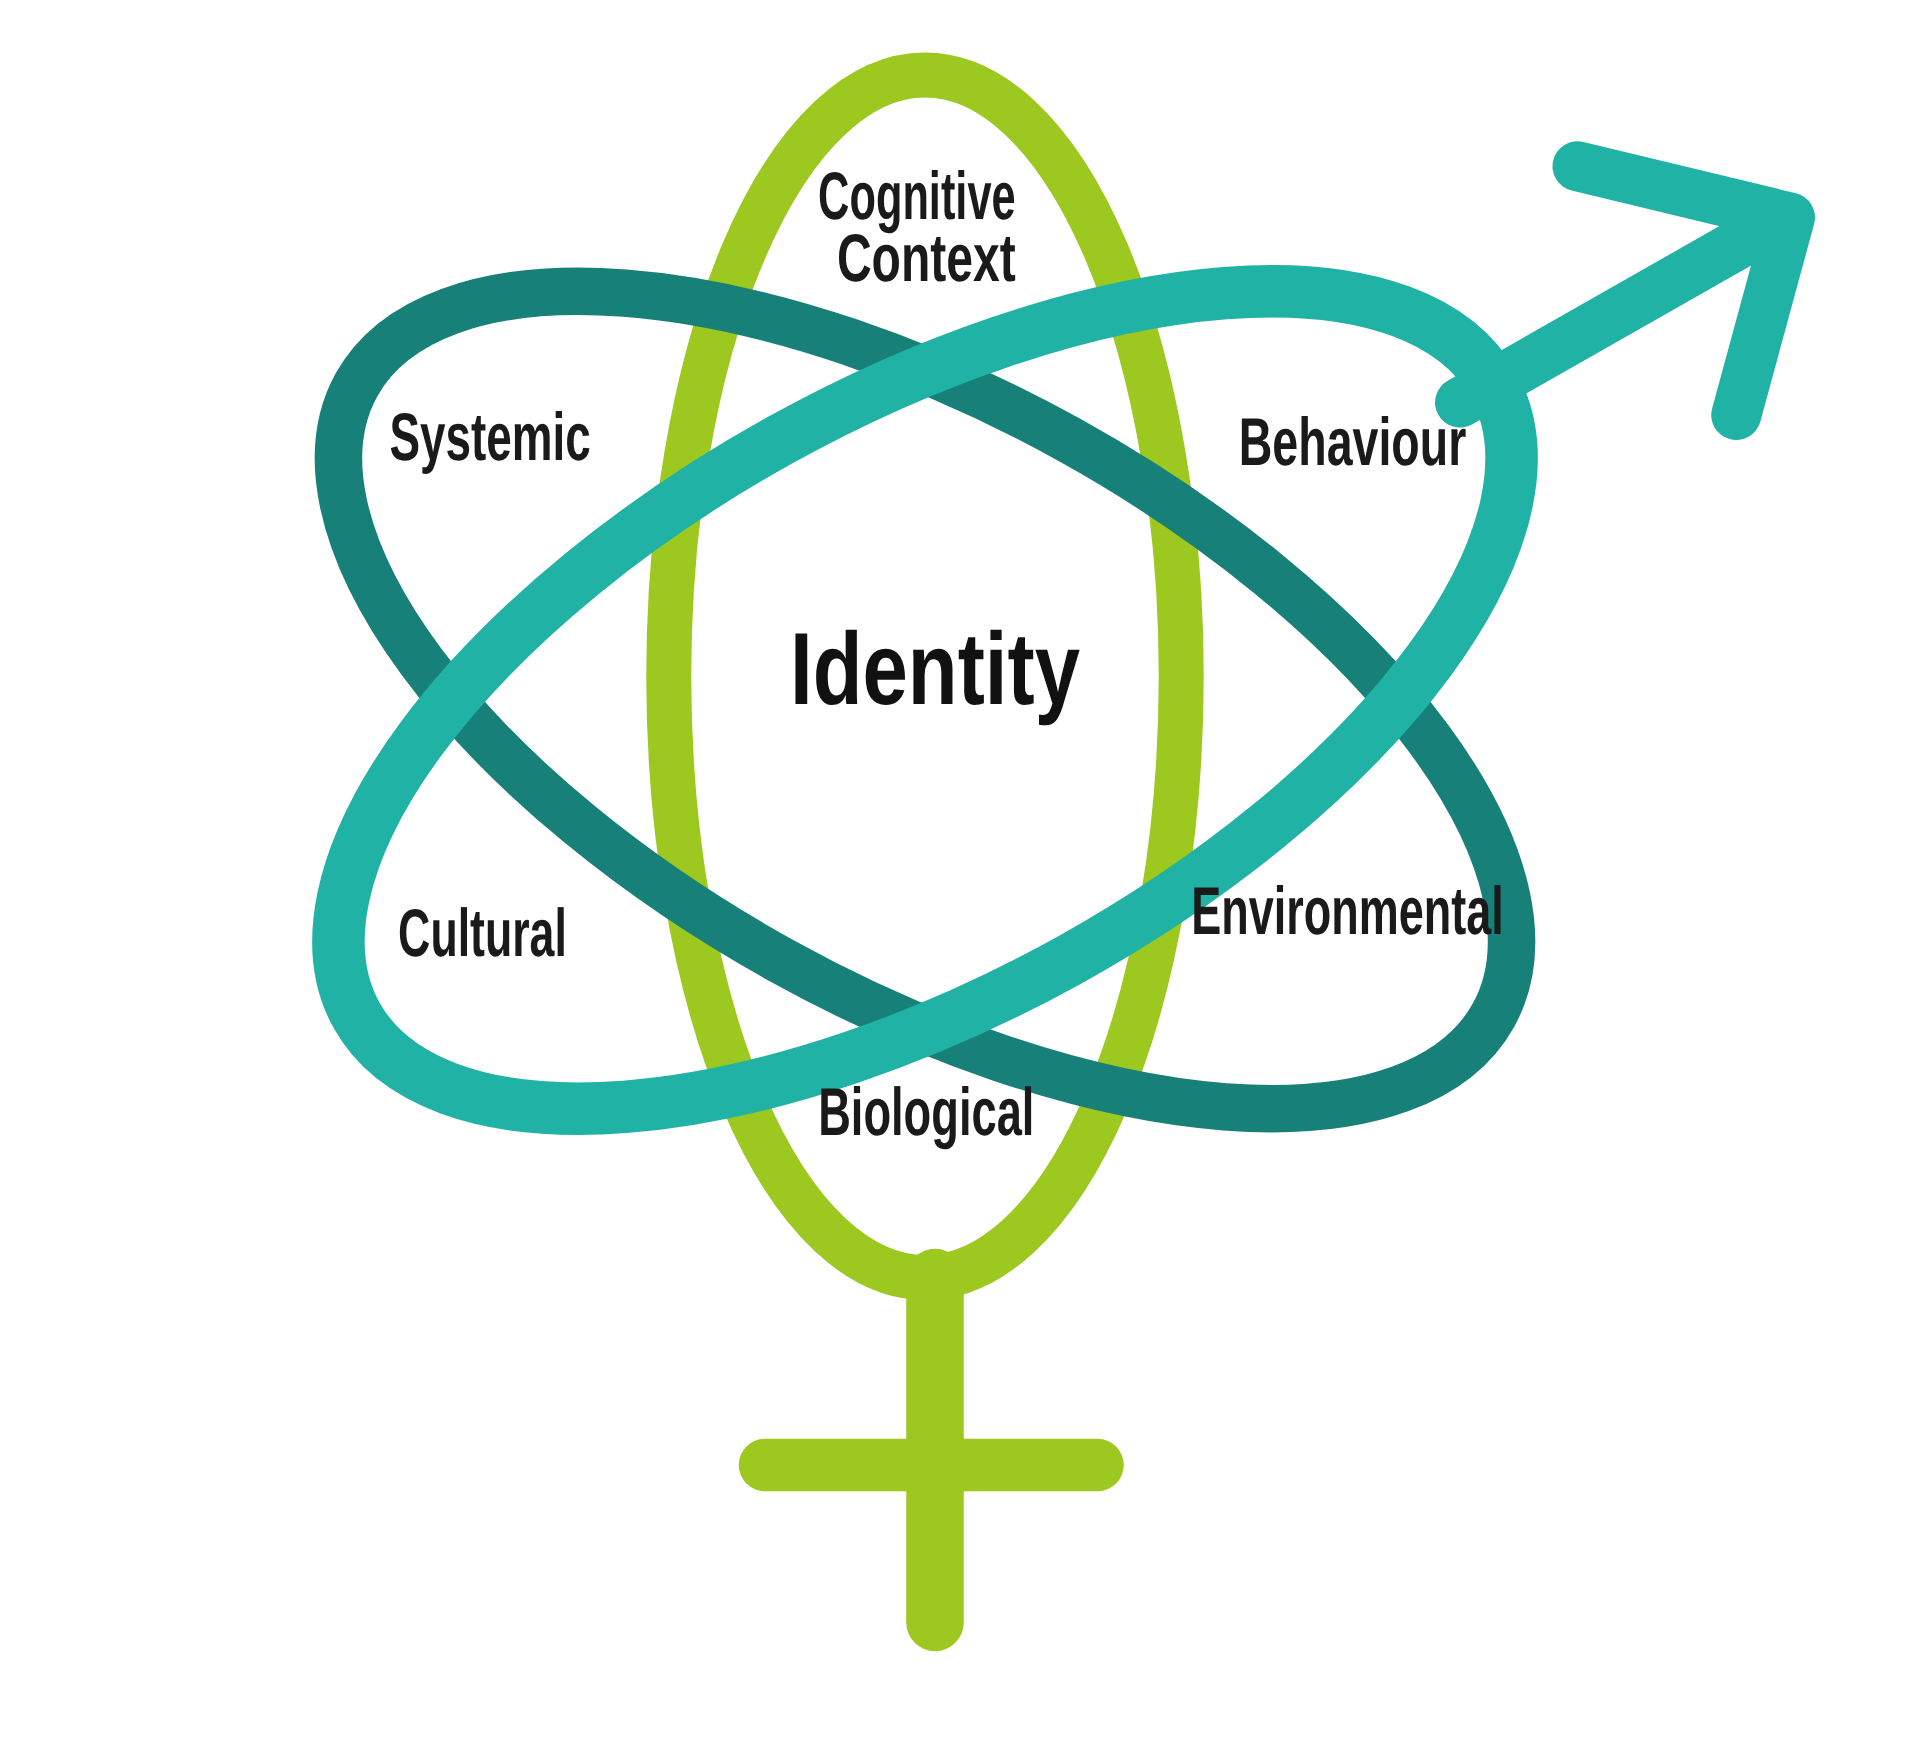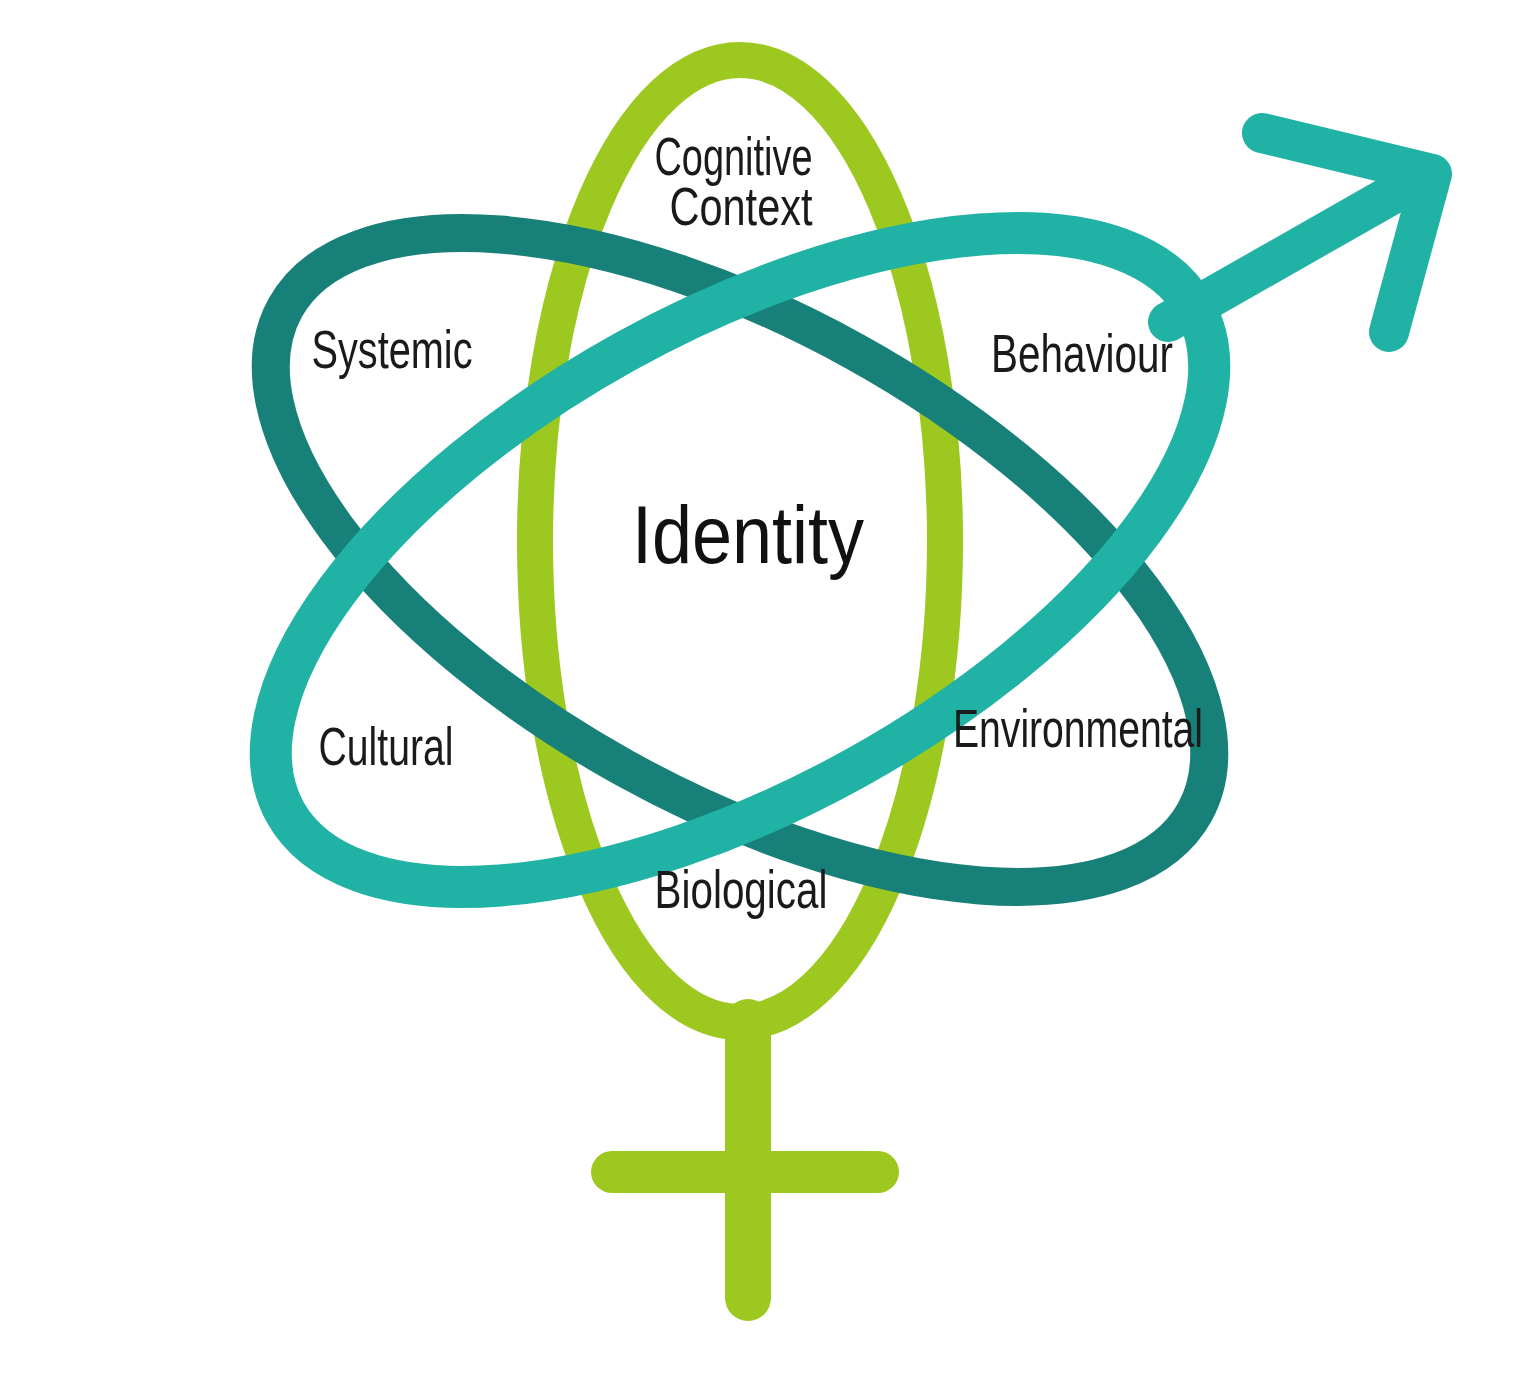--- a/index.html
+++ b/index.html
@@ -6,20 +6,21 @@
     margin: 0;
     padding: 0;
     background: #ffffff;
   }
   #stage {
     position: relative;
     width: 1536px;
     height: 1400px;
     background: #ffffff;
     overflow: hidden;
+    font-weight: bold;
   }
   svg { display: block; }
   .ring { fill: none; }
   .lbl {
     font-family: "Liberation Sans", "DejaVu Sans", sans-serif;
     fill: #1a1a1a;
     font-size: 54px;
   }
   .lbl-big {
     font-family: "Liberation Sans", "DejaVu Sans", sans-serif;

